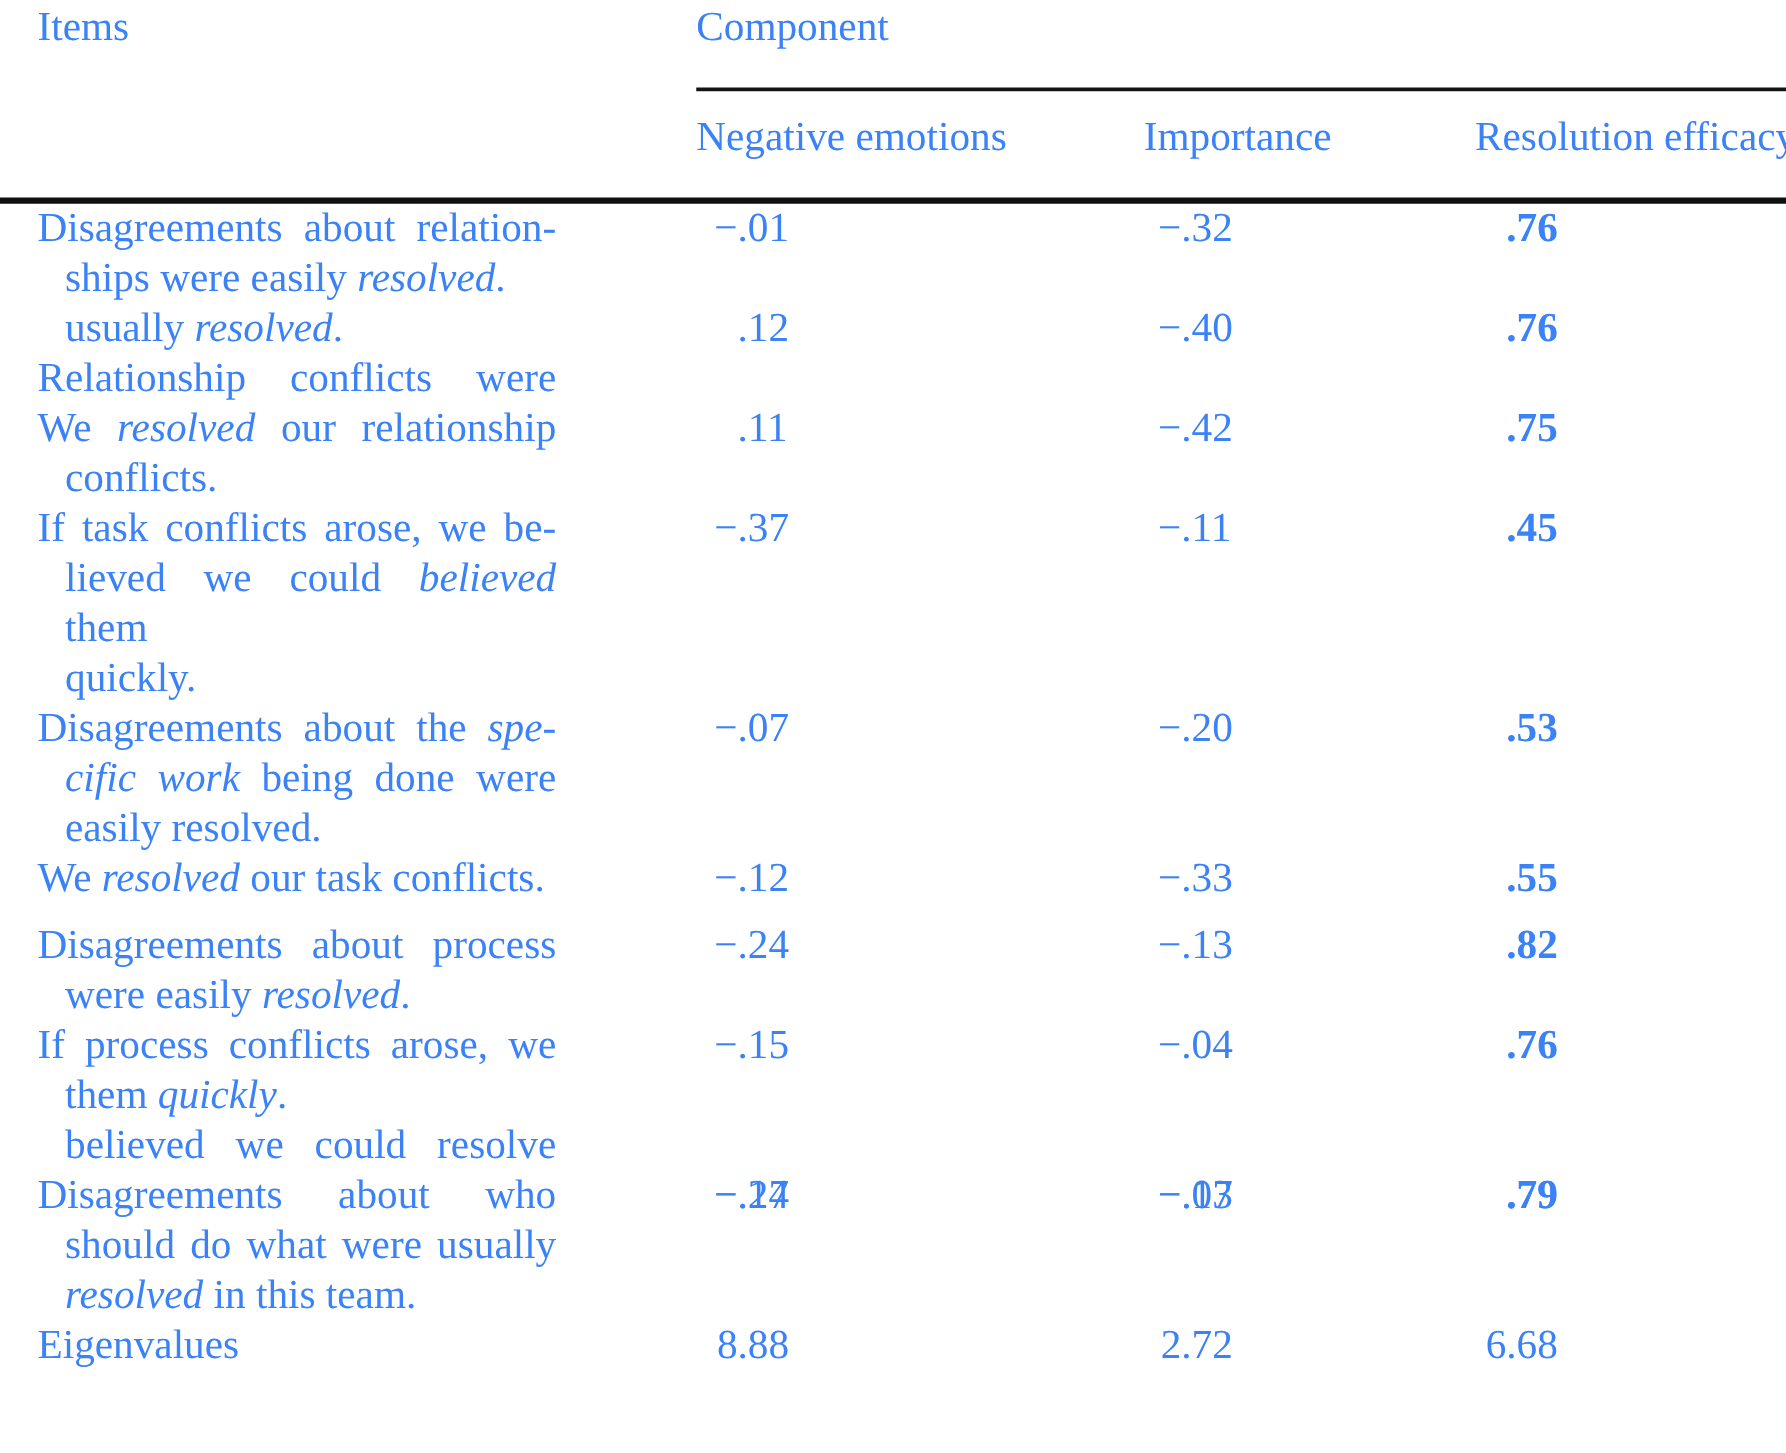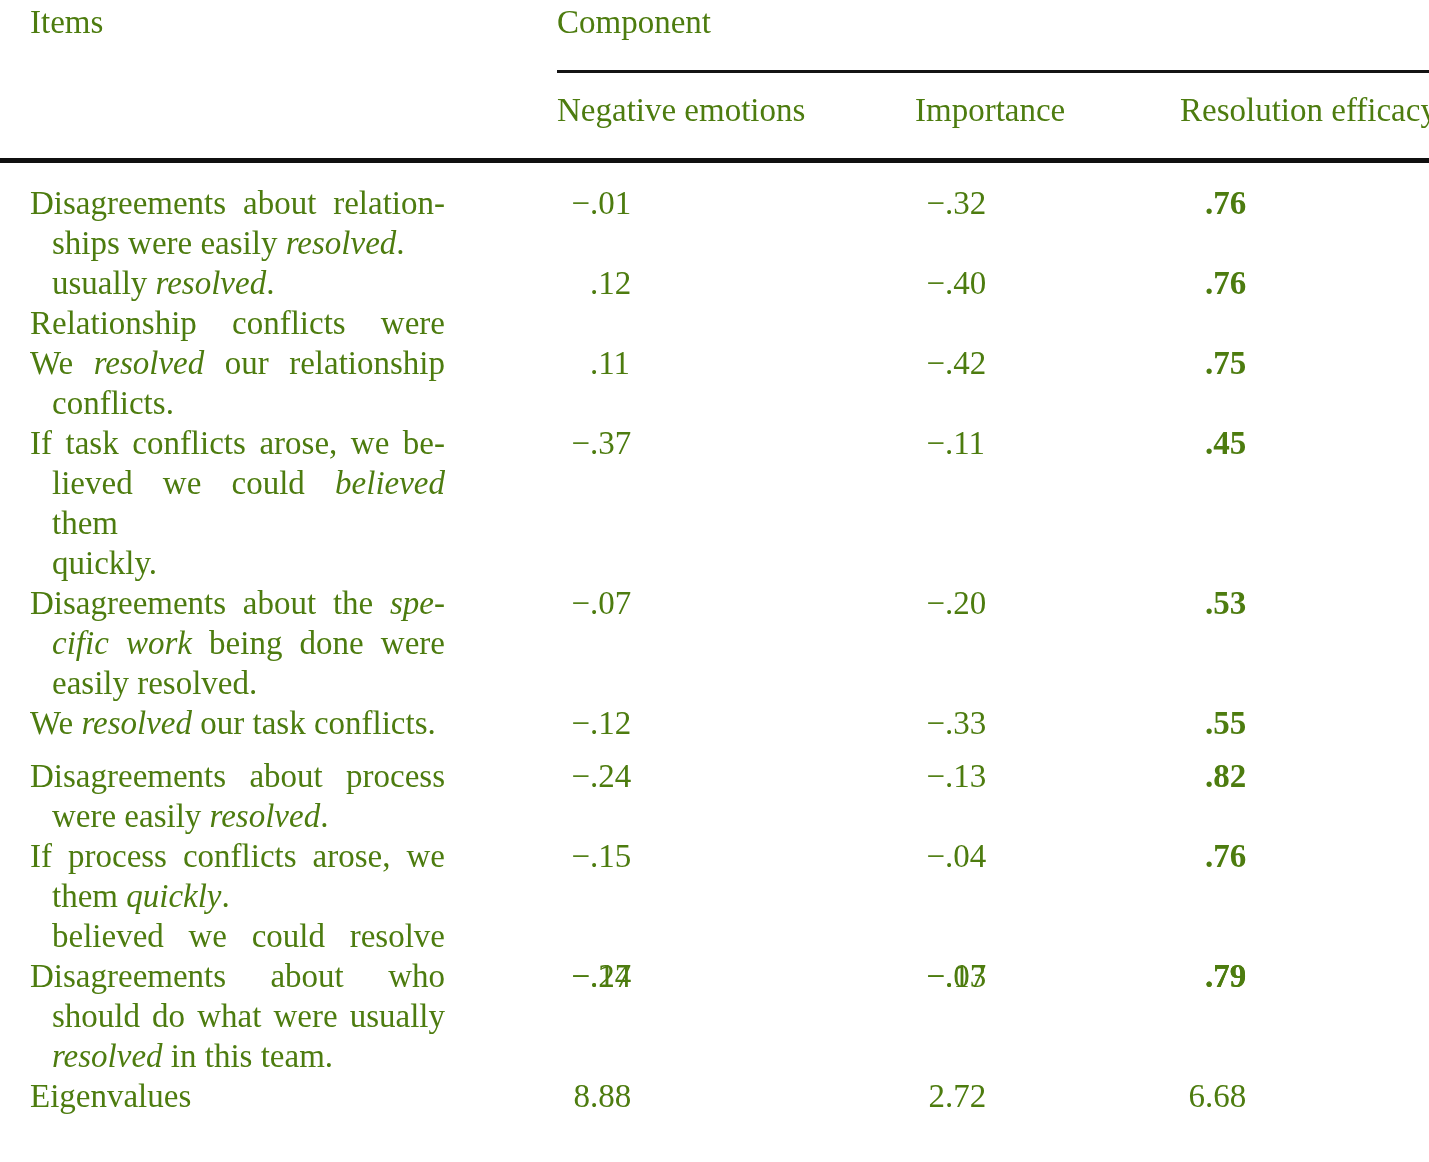--- a/index.html
+++ b/index.html
@@ -4,32 +4,32 @@
 <style>
   html,body{margin:0;padding:0;background:#ffffff;}
   .page{
     position:relative;
     width:1429px;height:1162px;
     background:#ffffff;
     overflow:hidden;
     font-family:"Liberation Serif","DejaVu Serif",serif;
     font-size:33px;
     line-height:40px;
-    color:#4d7c0f;
+    color:#3b82f6;
   }
   .hdr{position:absolute;white-space:nowrap;}
   .items-hdr{left:30px;top:2px;}
   .component-hdr{left:557px;top:2px;}
   .thin-rule{position:absolute;left:557px;right:0;top:70px;height:3px;background:#141414;}
   .col-hdr{position:absolute;top:90px;white-space:nowrap;}
   .col-hdr.h0{left:557px;}
   .col-hdr.h1{left:915px;}
   .col-hdr.h2{left:1180px;}
   .thick-rule{position:absolute;left:0;width:100%;top:158px;height:5px;background:#101010;}
-  .tbody{position:absolute;left:0;right:0;top:163px;padding-top:20px;}
+  .tbody{position:absolute;left:0;right:0;top:163px;}
   .row{position:relative;}
   .row.gap{margin-top:13px;}
   .item{margin-left:30px;width:415px;}
   .ln{text-align:left;}
   .ln.j{text-align:justify;text-align-last:justify;}
   .ln.cont{padding-left:22px;}
   .it{font-style:italic;}
   .num{position:absolute;top:0;white-space:nowrap;}
   .num.c0{left:480px;}
   .num.c1{left:835px;}

